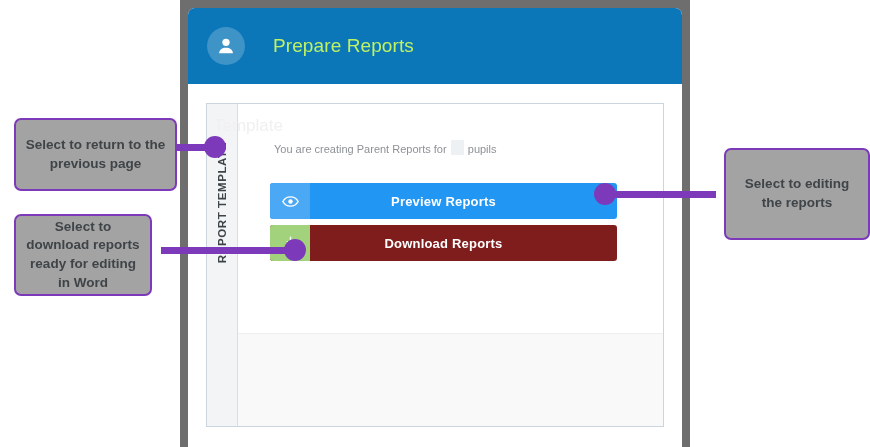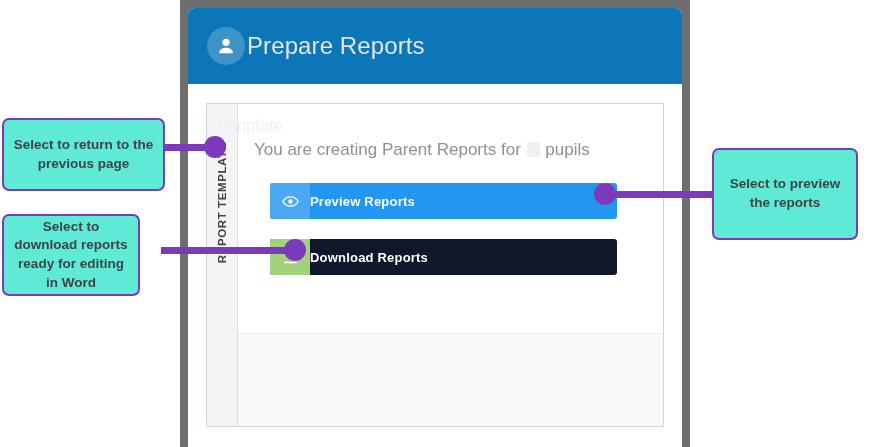--- a/index.html
+++ b/index.html
@@ -52,24 +52,24 @@
     height: 38px;
     border-radius: 50%;
     background: #3e93c7;
     display: flex;
     align-items: center;
     justify-content: center;
     flex: 0 0 auto;
   }
   #avatar svg { display:block; }
   #app-title {
-    color: #e5e5e5;
-    font-size: 24px;
+    color: #bef264;
+    font-size: 19px;
     letter-spacing: 0.1px;
-    margin-left: 2px;
+    margin-left: 28px;
     white-space: nowrap;
   }
 
   
   #content {
     position: relative;
     height: 363px;
     background: #ffffff;
     box-sizing: border-box;
     padding: 19px 18px 20px 18px;
@@ -114,23 +114,23 @@
   #ghost-text {
     position: absolute;
     left: -24px;
     top: 12px;
     font-size: 17px;
     color: #f0f0f0;
     white-space: nowrap;
   }
   #headline {
     position: absolute;
-    left: 16px;
+    left: 36px;
     top: 36px;
-    font-size: 17px;
+    font-size: 11px;
     color: #8d9196;
     white-space: nowrap;
     text-align: center;
   }
   #redacted-count {
     display: inline-block;
     width: 13px;
     height: 15px;
     background: #eef1f4;
     vertical-align: -2px;
@@ -154,59 +154,60 @@
   .btn-icon-slot {
     width: 40px;
     height: 100%;
     flex: 0 0 40px;
     display: flex;
     align-items: center;
     justify-content: center;
   }
   .btn-label {
     flex: 1 1 auto;
-    text-align: left;
+    text-align: center;
     color: #ffffff;
     font-size: 13px;
     font-weight: bold;
     letter-spacing: 0.2px;
     padding-right: 40px;
   }
   #preview-btn { top: 79px; background: #2196f3; }
   #preview-btn .btn-icon-slot { background: #4aa8f5; }
-  #download-btn { top: 135px; background: #0f172a; }
+  #download-btn { top: 121px; background: #7f1d1d; }
   #download-btn .btn-icon-slot { background: #a2d37c; }
 
   #lower-shade {
     position: absolute;
     left: 0;
     right: 0;
     bottom: 0;
     height: 92px;
     background: #f9f9fa;
     border-top: 1px solid #eceef0;
   }
 
   
   .callout {
     position: absolute;
     border: 2px solid #7c3aba;
     border-radius: 7px;
-    background: #5eead4;
+    background: #a3a3a3;
     box-sizing: border-box;
     display: flex;
     align-items: center;
     justify-content: center;
     text-align: center;
     color: #3f4448;
     font-size: 13.5px;
     font-weight: bold;
     line-height: 1.38;
     padding: 4px 8px;
     z-index: 20;
+    margin-left: 12px;
   }
   #callout-back  { left: 2px;   top: 118px; width: 163px; height: 73px; }
   #callout-down  { left: 2px;   top: 214px; width: 138px; height: 82px; }
   #callout-prev  { left: 712px; top: 148px; width: 146px; height: 92px; }
 
   .conn-line {
     position: absolute;
     height: 7px;
     background: #7c3aba;
     z-index: 15;
@@ -291,15 +292,15 @@
   <div class="conn-line" id="line-back"></div>
   <div class="conn-dot" id="dot-back"></div>
   <div class="callout" id="callout-back">Select to return to the previous page</div>
 
   <div class="conn-line" id="line-down"></div>
   <div class="conn-dot" id="dot-down"></div>
   <div class="callout" id="callout-down">Select to download reports ready for editing in Word</div>
 
   <div class="conn-line" id="line-prev"></div>
   <div class="conn-dot" id="dot-prev"></div>
-  <div class="callout" id="callout-prev">Select to preview the reports</div>
+  <div class="callout" id="callout-prev">Select to editing the reports</div>
 
 </div>
 
 </body></html>

